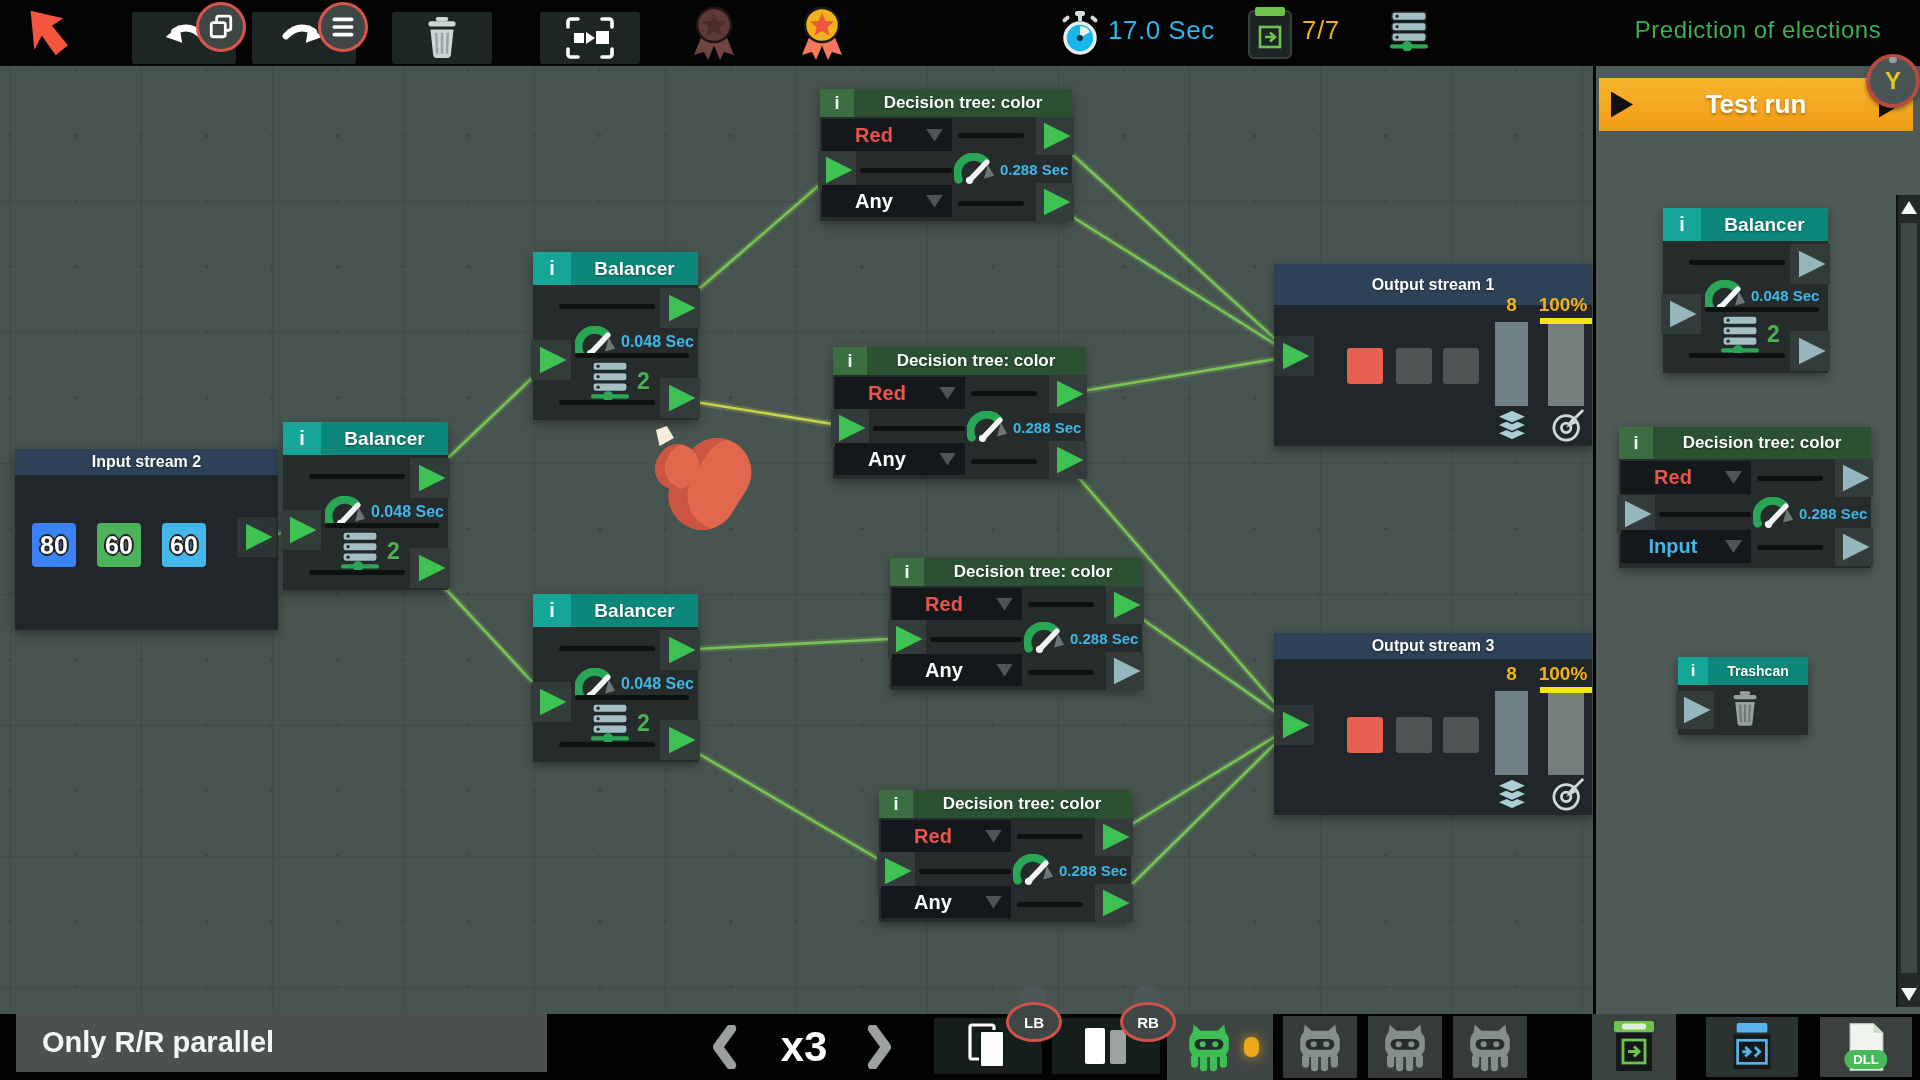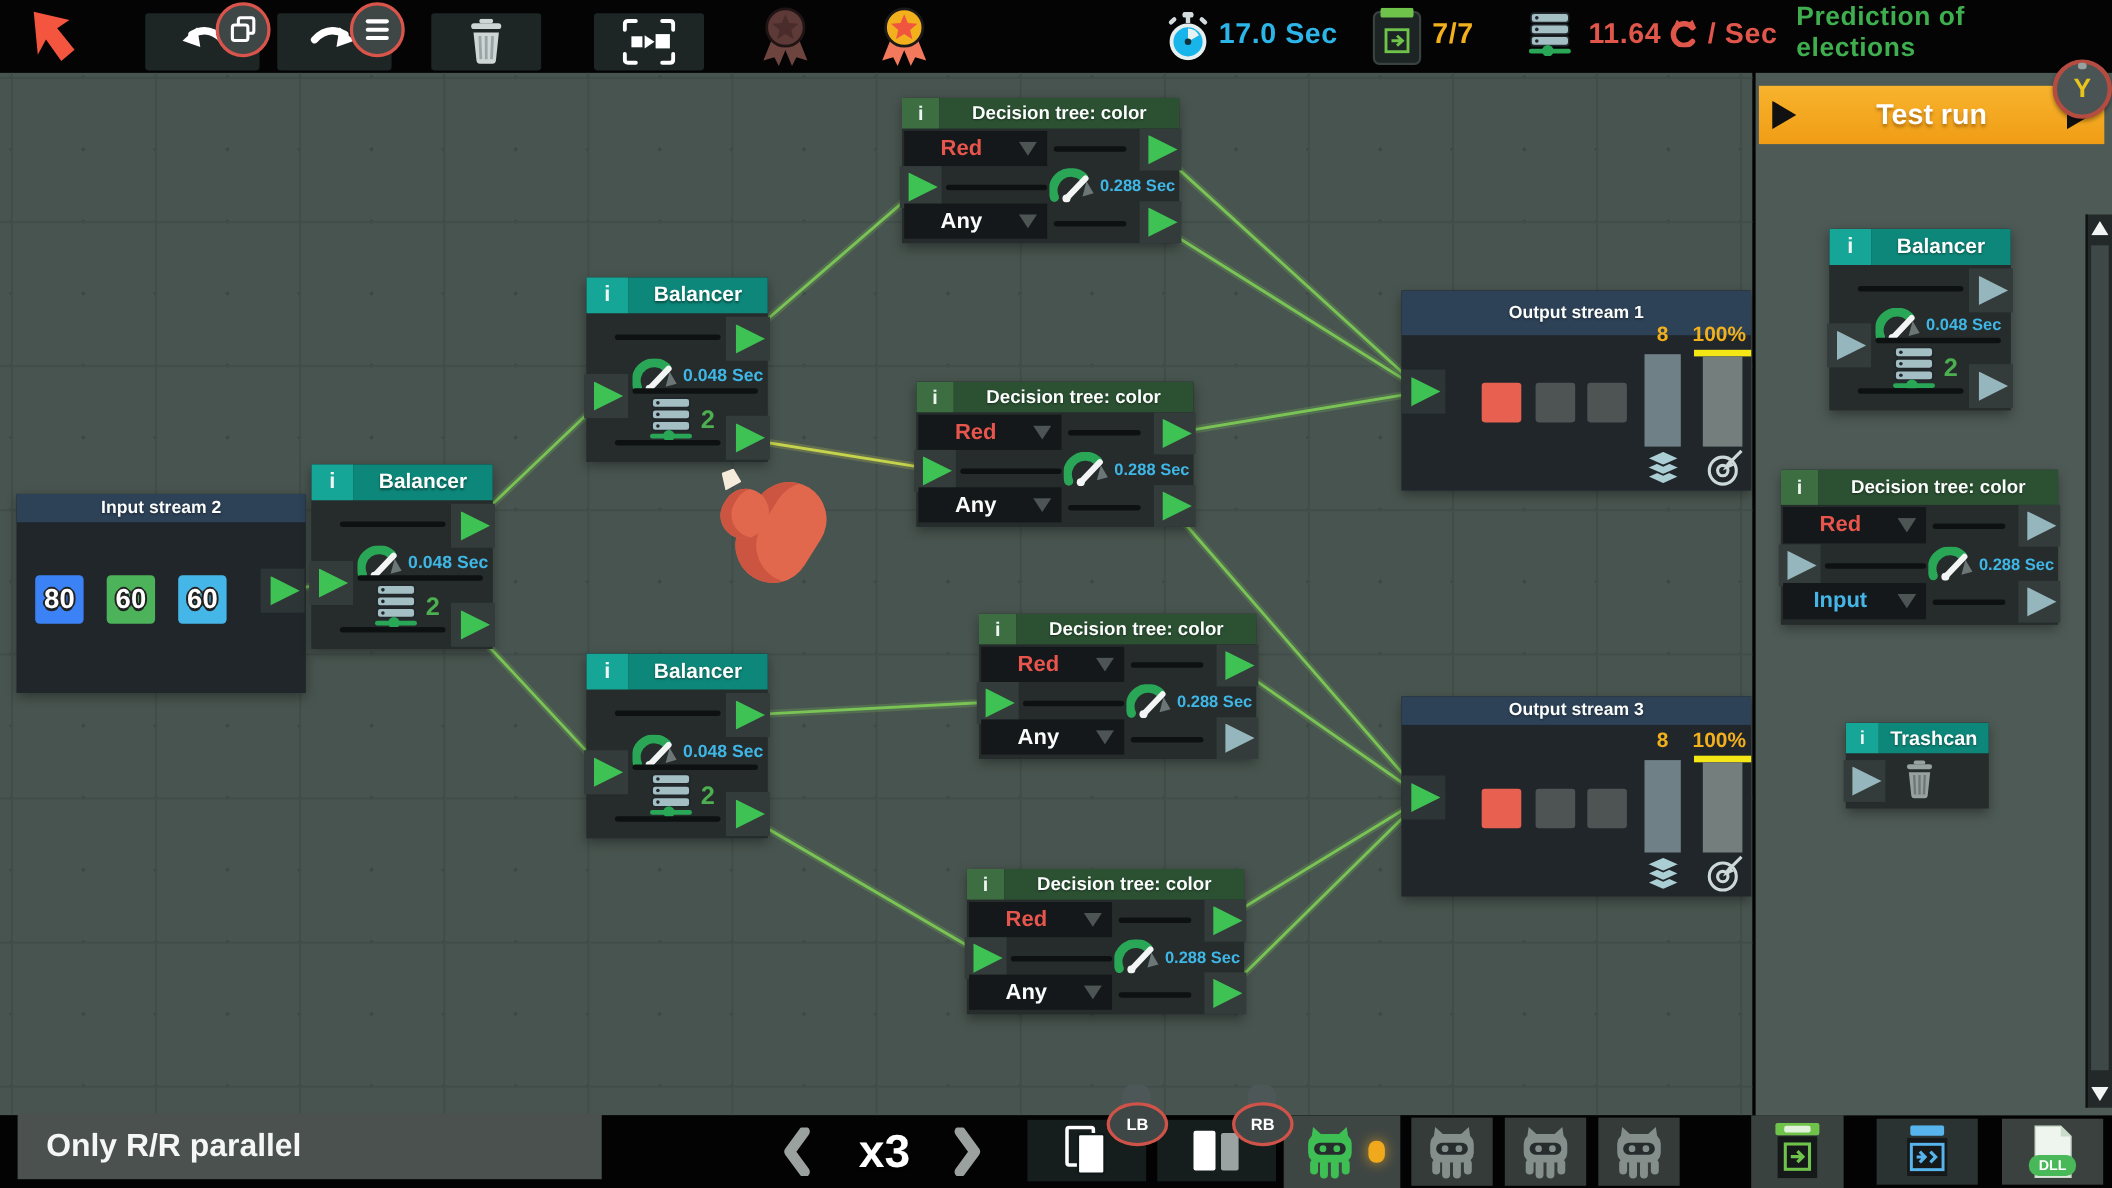--- a/index.html
+++ b/index.html
@@ -2,21 +2,21 @@
 <html><head>
 <meta charset="utf-8">
 <style>
   html,body{margin:0;padding:0;background:#000;font-family:"Liberation Sans",sans-serif;}
   #root{position:relative;width:1920px;height:1080px;background:#030303;overflow:hidden;-webkit-user-select:none;user-select:none;}
   .abs{position:absolute;}
   
   #topbar{left:0;top:0;width:1920px;height:66px;background:#040404;z-index:20;}
   .tb-btn{position:absolute;top:12px;height:52px;background:#1d2525;border-radius:3px;display:flex;align-items:center;justify-content:center;}
   .badge{position:absolute;width:44px;height:44px;border-radius:50%;background:#3e4646;border:3px solid #d9544a;display:flex;align-items:center;justify-content:center;z-index:2;}
-  .tb-num{position:absolute;top:0;height:60px;display:flex;align-items:center;font-weight:bold;font-size:26px;letter-spacing:.5px;}
+  .tb-num{position:absolute;top:0;height:60px;display:flex;align-items:center;font-weight:normal;font-size:26px;letter-spacing:.5px;}
   
   #canvas{left:0;top:66px;width:1593px;height:948px;background-color:#48544f;
     background-image:linear-gradient(#414d48 1.5px,transparent 1.5px),linear-gradient(90deg,#414d48 1.5px,transparent 1.5px),radial-gradient(circle,#3d4844 1.7px,transparent 2px);
     background-size:131px 131px,131px 131px,65.5px 65.5px;background-position:10px 4px,10px 4px,43px 37px;z-index:1;}
   #wires{position:absolute;left:0;top:0;z-index:1;}
   .node{position:absolute;background:#262c2c;box-shadow:0 4px 10px rgba(0,0,0,.38);z-index:2;}
   .hdr{position:absolute;left:0;top:0;right:0;display:flex;overflow:hidden;}
   .hdr .info{display:flex;align-items:center;justify-content:center;color:#eff5f3;font-weight:bold;}
   .hdr .ttl{flex:1;display:flex;align-items:center;justify-content:center;color:#fbfdfc;font-weight:bold;text-shadow:0 1px 2px rgba(0,0,0,.45);}
   .teal .ttl{background:#0d8779;} .teal .info{background:#16a697;}
@@ -198,29 +198,20 @@
             <g fill="#20262a">
               <circle cx="9.5" cy="5.5" r="1.7"></circle>
               <circle cx="9.5" cy="16.5" r="1.7"></circle>
               <circle cx="9.5" cy="27.5" r="1.7"></circle>
             </g>
             <rect x="2" y="35" width="40" height="4.5" rx="2.2" fill="#2aa657"></rect>
             <circle cx="20" cy="37" r="5.5" fill="#2aa657"></circle>
           </svg>
         </span>
       </div>
-    <div class="tb-num" style="left:1444px;color:#e0564a">
-      <span>11.64</span>&nbsp;<span class="icon" style="display:inline-flex">
-          <svg width="27" height="25" viewBox="0 0 30 28">
-            <path d="M3 9 L7 0 L13 5 Z" fill="#e0564a"></path>
-            <path d="M27 9 L23 0 L17 5 Z" fill="#e0564a"></path>
-            <path d="M23 22 A11 11 0 1 1 23 8" fill="none" stroke="#e0564a" stroke-width="5.5" stroke-linecap="round"></path>
-          </svg>
-        </span>&nbsp;<span>/ Sec</span>
-    </div>
     <div class="tb-num" style="left:1633px;width:250px;justify-content:center;color:#3fae4e;font-size:24px">Prediction of elections</div>
   </div>
 
   <div id="canvas" class="abs">
     <svg id="wires" width="1593" height="948">
         <line x1="257" y1="471" x2="301" y2="464" stroke="#7dc957" stroke-width="7" opacity="0.22"></line>
         <line x1="257" y1="471" x2="301" y2="464" stroke="#7dc957" stroke-width="2.6" opacity="0.95"></line>
         <line x1="427" y1="412" x2="551" y2="294" stroke="#7dc957" stroke-width="7" opacity="0.22"></line>
         <line x1="427" y1="412" x2="551" y2="294" stroke="#7dc957" stroke-width="2.6" opacity="0.95"></line>
         <line x1="427" y1="503" x2="551" y2="636" stroke="#7dc957" stroke-width="7" opacity="0.22"></line>
@@ -699,21 +690,21 @@
         </div>
       <div class="slot" style="left:138px;top:118px;width:66px"></div>
       <div class="tile sm" style="right:-2px;top:101px">
           <div class="tri b"></div>
         </div>
     </div>
 
     <div class="node" style="left:82px;top:591px;width:130px;height:78px">
       <div class="hdr teal" style="height:28px;font-size:17px">
           <div class="info" style="width:30px">i</div>
-          <div class="ttl" style="font-size:18px">Trashcan</div>
+          <div class="ttl" style="font-size:14px">Trashcan</div>
         </div>
       <div class="tile sm" style="left:-2px;top:34px">
           <div class="tri b"></div>
         </div>
       <div class="icon abs" style="left:52px;top:34px">
           <svg width="30" height="36" viewBox="0 0 34 40" fill="#97a1a0">
             <rect x="11" y="0" width="12" height="4" rx="2"></rect>
             <rect x="4" y="4" width="26" height="5" rx="2.5"></rect>
             <path d="M6 12 h22 l-2.6 24.5 a3 3 0 0 1 -3 2.5 h-10.8 a3 3 0 0 1 -3 -2.5 Z"></path>
             <g stroke="#6e7877" stroke-width="2.4">

